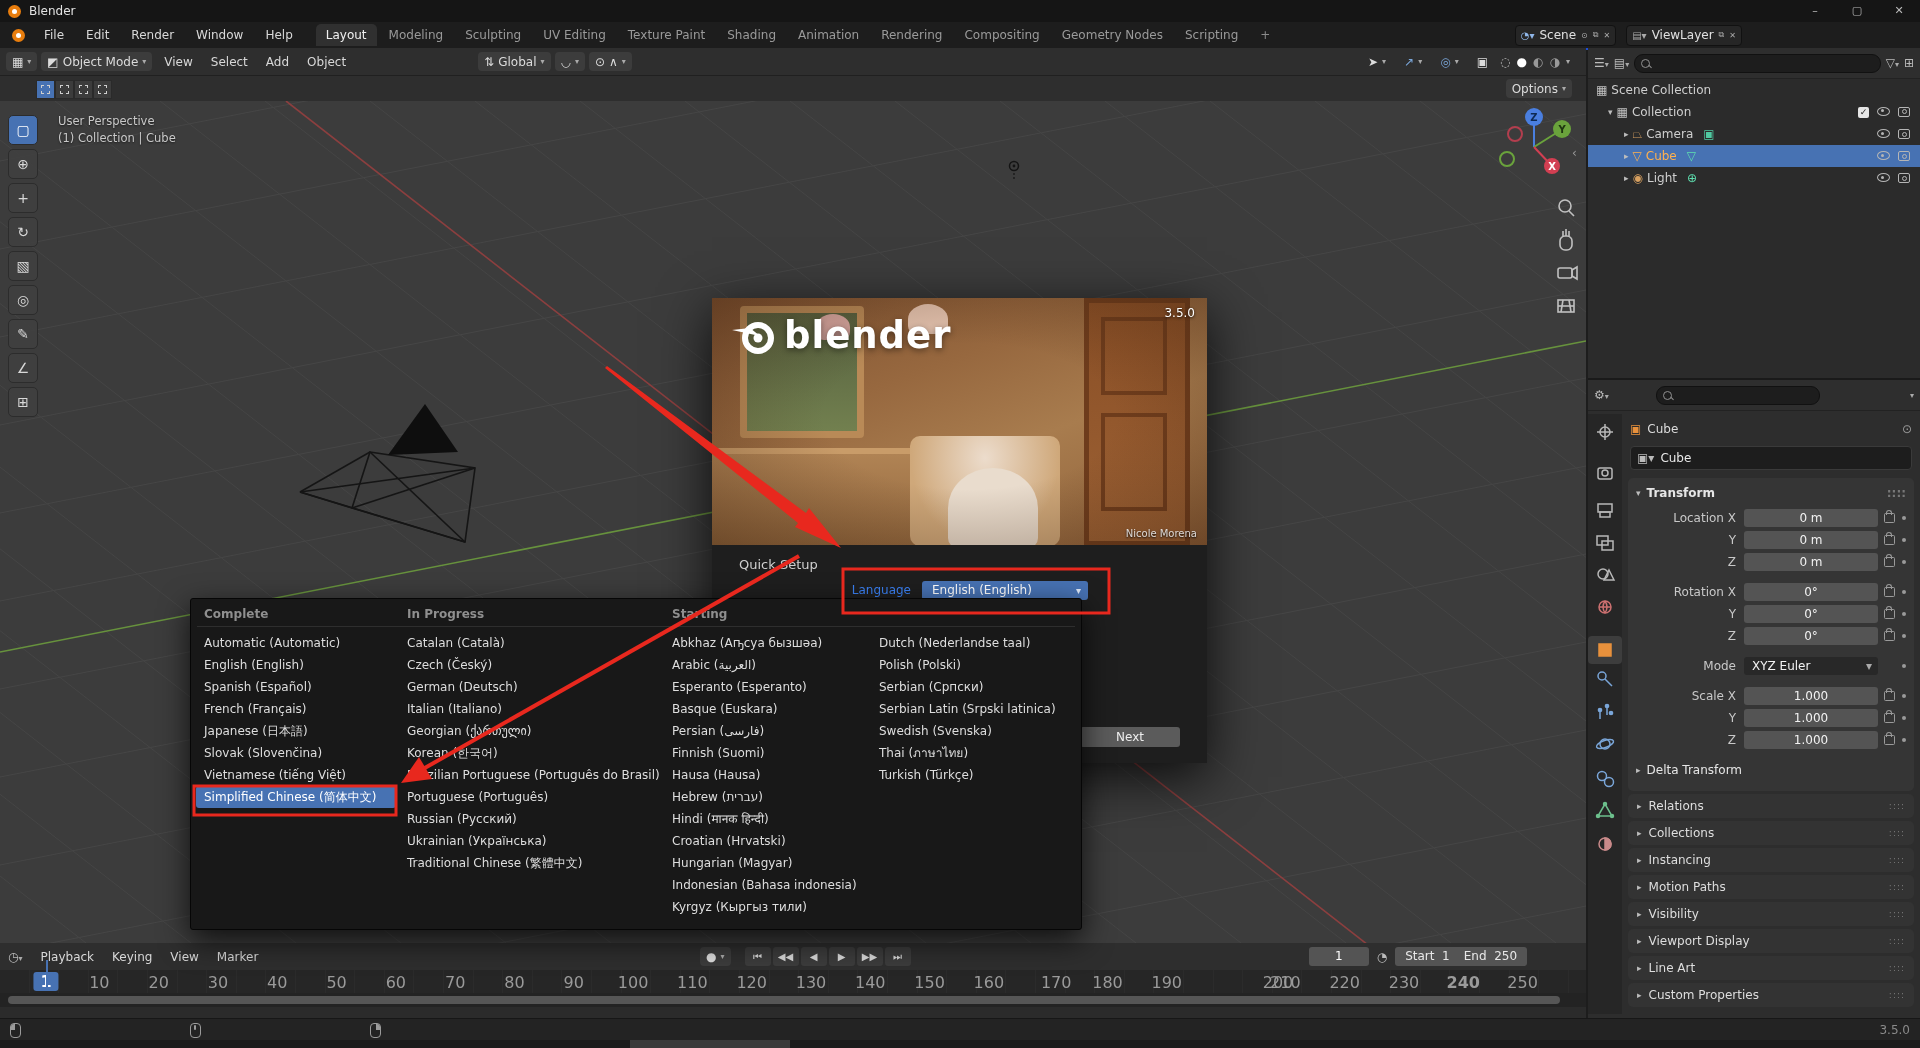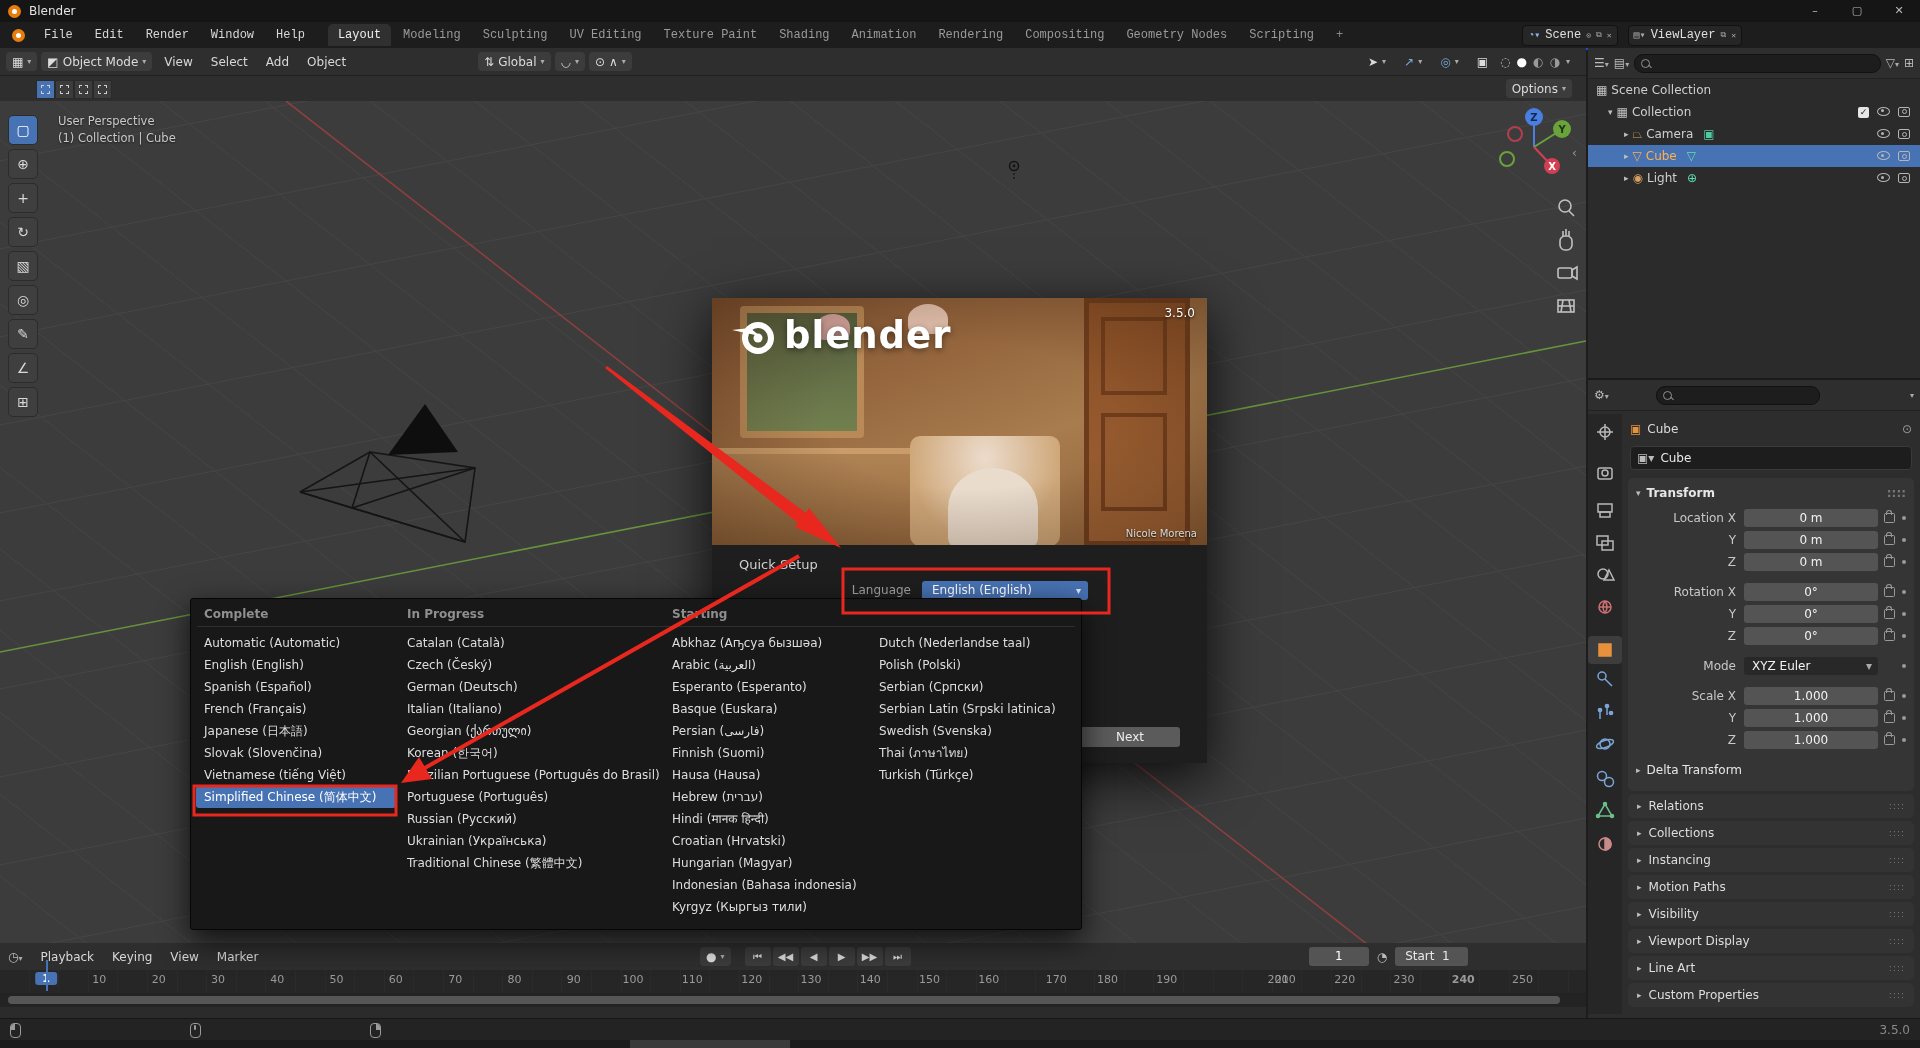--- a/index.html
+++ b/index.html
@@ -7,21 +7,21 @@
        font-family:"DejaVu Sans","Liberation Sans",sans-serif;font-size:12px;color:#d4d4d4;
        -webkit-font-smoothing:antialiased;}
   .abs{position:absolute;}
   
   .titlebar{position:absolute;left:0;top:0;width:1920px;height:22px;background:#151515;display:flex;align-items:center;}
   .blicon{width:13px;height:13px;border-radius:50%;background:#e87d0d;position:relative;margin-left:8px;}
   .blicon::after{content:"";position:absolute;left:4px;top:4px;width:5px;height:5px;border-radius:50%;background:#fff;}
   .wctl{position:absolute;top:0;right:0;height:22px;display:flex;}
   .wctl span{width:42px;text-align:center;line-height:22px;color:#bbb;font-size:11px;}
   
-  .topbar{position:absolute;left:0;top:22px;width:1756px;height:26px;background:#1d1d1d;display:flex;align-items:center;border-bottom:2px solid #1d4ed8;font-family:Liberation Mono, monospace;}
+  .topbar{position:absolute;left:0;top:22px;width:1756px;height:26px;background:#1d1d1d;display:flex;align-items:center;border-bottom:2px solid #1d4ed8;}
   .menus{display:flex;gap:4px;margin-left:10px;}
   .menus span{padding:3px 9px;border-radius:4px;color:#d8d8d8;}
   .tabs{display:flex;gap:2px;margin-left:14px;}
   .tabs span{padding:4px 10px;border-radius:5px 5px 0 0;color:#9a9a9a;}
   .tabs span.active{background:#303030;color:#f0f0f0;}
   .tabs span.plus{color:#8a8a8a;}
   .idsel{display:flex;align-items:center;gap:5px;background:#262626;border:1px solid #111;border-radius:4px;height:19px;padding:0 5px;color:#e0e0e0;}
   
   .vphdr{position:absolute;left:0;top:48px;width:1586px;height:27px;background:#2e2e2e;border-bottom:1px solid #202020;display:flex;align-items:center;gap:4px;}
   .toolhdr{position:absolute;left:0;top:76px;width:1586px;height:25px;background:#2e2e2e;border-bottom:1px solid #242424;}
@@ -75,30 +75,30 @@
   .trow.dd .lock{visibility:hidden;}
   .dot{width:4px;height:4px;border-radius:50%;background:#9a9a9a;margin-left:7px;flex:none;}
   .secrow{margin:3px 6px 0 6px;background:#333333;border-radius:5px;height:24px;display:flex;align-items:center;gap:7px;padding:0 9px;color:#dedede;}
   .secrow .grip{margin-left:auto;color:#777;font-size:9px;letter-spacing:1px;}
   .arrow8{font-size:9px;color:#bdbdbd;}
   
   .timeline{position:absolute;left:0;top:943px;width:1586px;height:75px;background:#2b2b2b;}
   .tlhdr{height:27px;background:#2e2e2e;border-bottom:1px solid #222;display:flex;align-items:center;}
   .ruler{position:absolute;left:0;top:27px;width:1586px;height:23px;background:#262626;
          background-image:repeating-linear-gradient(90deg,#262626 0 28.6px,#2b2b2b 28.6px 29.6px);}
-  .tick{position:absolute;top:3px;transform:translateX(-50%);color:#9a9a9a;font-size:11px;}
+  .tick{position:absolute;top:3px;transform:translateX(-50%);color:#9a9a9a;font-size:16px;}
   .tick.cur{background:#4772b3;color:#fff;border-radius:3px;padding:0 7px;top:2px;font-weight:bold;}
   .curline{position:absolute;left:46px;top:17px;width:2px;height:31px;background:#4772b3;}
   .tlscroll{position:absolute;left:0;top:50px;width:1586px;height:14px;background:#232323;}
   .tlscroll i{position:absolute;left:8px;top:3px;width:1552px;height:8px;background:#565656;border-radius:4px;}
   .mediabtns{display:flex;gap:2px;margin-left:8px;}
   .mediabtns b{min-width:20px;height:19px;background:#3c3c3c;border-radius:3px;color:#d8d8d8;font-weight:normal;
                display:flex;align-items:center;justify-content:center;font-size:10px;padding:0 3px;}
   .framefield{background:#545454;border-radius:3px;height:19px;line-height:19px;padding:0 26px;color:#fff;}
-  .sefield{background:#545454;border-radius:3px;height:19px;line-height:19px;padding:0 10px;color:#e8e8e8;display:flex;gap:14px;flex-direction:column;}
+  .sefield{background:#545454;border-radius:3px;height:19px;line-height:19px;padding:0 10px;color:#e8e8e8;display:flex;gap:14px;}
   
   .statusbar{position:absolute;left:0;top:1018px;width:1920px;height:22px;background:#232323;border-top:1px solid #171717;}
   .mouseg{position:absolute;top:4px;width:9px;height:13px;border:1.2px solid #9a9a9a;border-radius:4px;}
   .mouseg i{position:absolute;background:#9a9a9a;}
   .mouseg.l i{left:0;top:0;width:4px;height:6px;border-radius:3px 0 0 0;}
   .mouseg.m i{left:2.8px;top:1px;width:2.4px;height:5px;border-radius:1px;}
   .mouseg.r i{right:0;top:0;width:4px;height:6px;border-radius:0 3px 0 0;}
   .sbver{position:absolute;right:10px;top:4px;color:#8a8a8a;}
   .tasksliver{position:absolute;left:0;top:1040px;width:1920px;height:8px;background:#1b1b1b;}
   
@@ -115,21 +115,21 @@
   .sart .lamp1{position:absolute;left:104px;top:16px;width:34px;height:26px;background:#d8a8a2;border-radius:50% 50% 8px 8px;}
   .sart .lamp2{position:absolute;left:196px;top:6px;width:40px;height:30px;background:#e4c3af;border-radius:50% 50% 8px 8px;}
   .sart .vig{position:absolute;inset:0;background:radial-gradient(ellipse at 52% 48%,#0000 40%,#3a200e66 100%);}
   .brand{position:absolute;left:18px;top:16px;display:flex;align-items:center;gap:8px;}
   .brandtxt{color:#fff;font-size:37px;font-weight:bold;letter-spacing:1px;text-shadow:0 2px 6px #0007;}
   .sver{position:absolute;right:12px;top:8px;color:#fff;font-size:12px;text-shadow:0 1px 3px #000;}
   .scredit{position:absolute;right:10px;bottom:6px;color:#ffffffd0;font-size:10px;text-shadow:0 1px 2px #000;}
   .qsetup{position:absolute;left:0;top:247px;width:495px;height:218px;background:#1e1e1e;}
   .qtitle{position:absolute;left:27px;top:12px;color:#cfcfcf;font-size:13px;}
   .langrow{position:absolute;left:0px;top:36px;width:495px;height:20px;}
-  .langlbl{position:absolute;right:296px;top:2px;color:#a3a3a3;}
+  .langlbl{position:absolute;right:296px;top:2px;color:#3b82f6;}
   .langval{position:absolute;left:210px;top:0px;width:156px;height:19px;background:#4772b3;border-radius:3px;color:#fff;
            line-height:19px;padding-left:10px;}
   .langval::after{content:"▾";position:absolute;right:7px;color:#dce6f5;font-size:10px;}
   .nextbtn{position:absolute;left:368px;top:429px;width:100px;height:20px;background:#5b5b5b;border-radius:3px;color:#ededed;
            text-align:center;line-height:20px;}
   
   .langmenu{position:absolute;left:190px;top:598px;width:890px;height:330px;background:#181818;border:1px solid #060606;
             border-radius:3px;z-index:50;box-shadow:0 10px 30px #000b;}
   .lmhead{position:absolute;top:8px;color:#8f8f8f;font-weight:bold;}
   .lmsep{position:absolute;left:6px;right:6px;top:27px;height:1px;background:#2e2e2e;}

